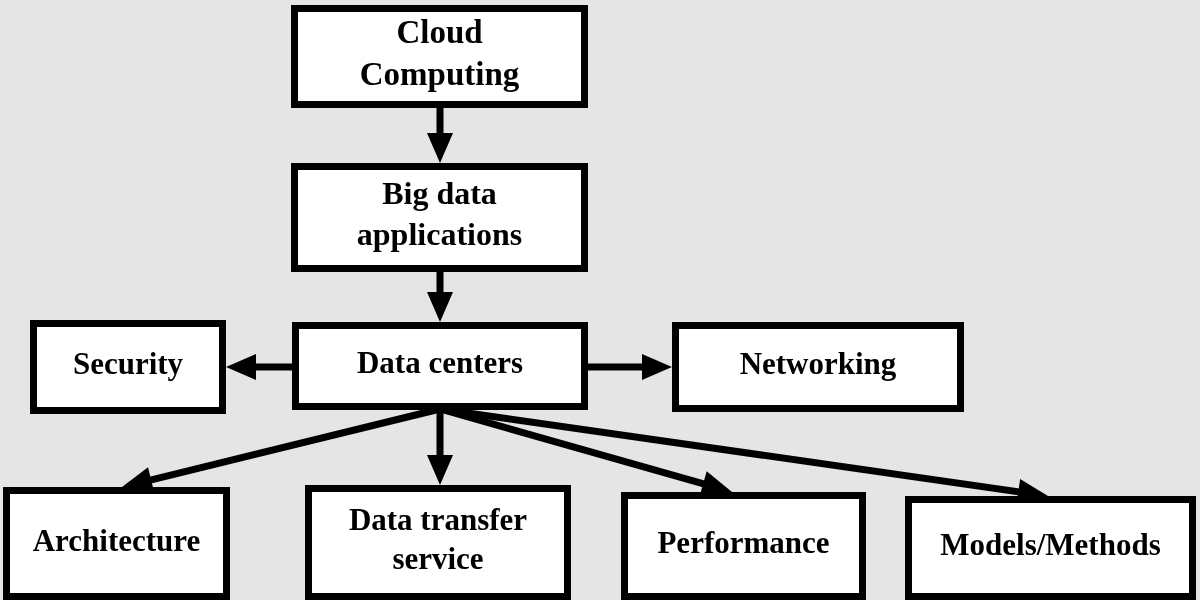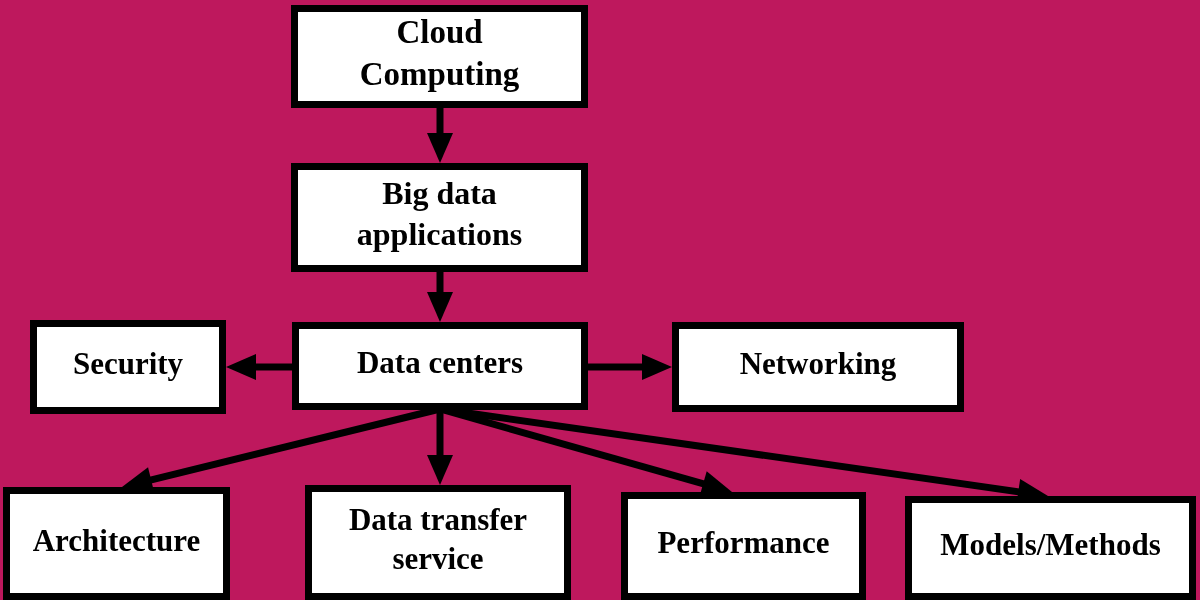--- a/index.html
+++ b/index.html
@@ -4,21 +4,21 @@
 <style>
   html, body {
     margin: 0;
     padding: 0;
     background: #ffffff;
   }
   #diagram-root {
     position: relative;
     width: 1200px;
     height: 600px;
-    background: #be185d;
+    background: #e5e5e5;
     overflow: hidden;
     font-family: "Liberation Serif", "DejaVu Serif", serif;
   }
   svg.canvas {
     position: absolute;
     top: 0;
     left: 0;
     width: 1200px;
     height: 600px;
     display: block;

